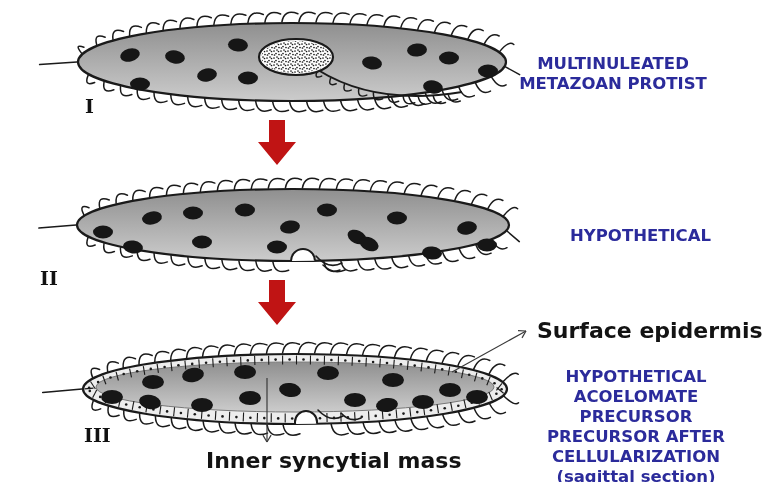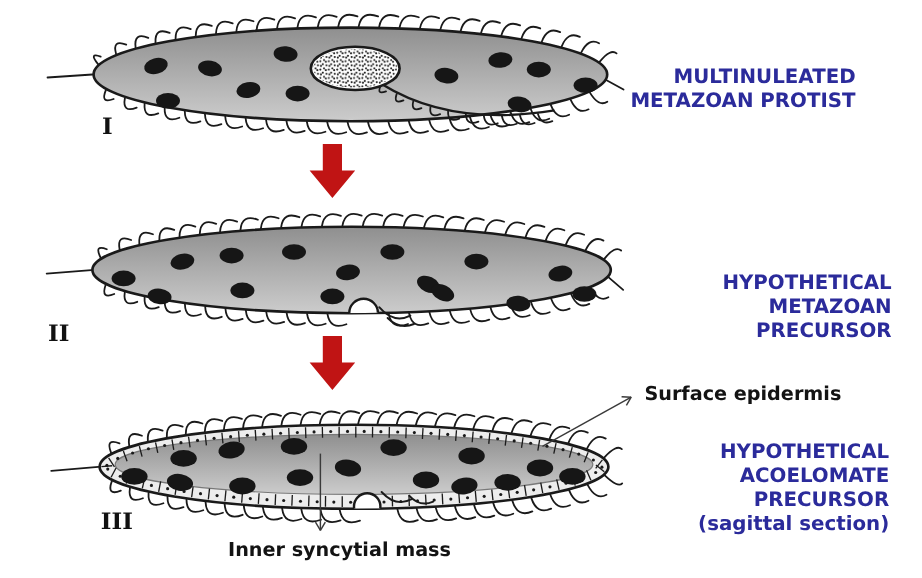--- a/index.html
+++ b/index.html
@@ -1,32 +1,32 @@
 <!DOCTYPE html>
 <html><head>
 <meta charset="utf-8">
 <style>
   html,body{margin:0;padding:0;background:#fff;}
   #canvas{position:relative;width:768px;height:482px;background:#fff;overflow:hidden;
           font-family:"DejaVu Sans",sans-serif;}
   #diagram{position:absolute;left:0;top:0;}
-  .caption{position:absolute;text-align:right;font-weight:bold;font-size:16.5px;
+  .caption{position:absolute;text-align:center;font-weight:bold;font-size:16.5px;
            line-height:20px;font-family:"DejaVu Sans",sans-serif;}
   #cap1{left:513px;top:54px;width:200px;}
   #cap2{left:538px;top:226px;width:205px;}
   #cap3{left:531px;top:367px;width:210px;}
   .numeral{position:absolute;font-family:"DejaVu Serif",serif;font-weight:bold;
            font-size:19px;color:#111;}
   #num1{left:85px;top:95px;}
   #num2{left:40px;top:267px;}
   #num3{left:84px;top:424px;}
-  .black-label{position:absolute;font-weight:bold;font-size:16px;color:#131313;
+  .black-label{position:absolute;font-weight:bold;font-size:22px;color:#131313;
                font-family:"DejaVu Sans",sans-serif;white-space:nowrap;text-align:right;}
   #surface-label{left:537px;top:318px;}
-  #inner-label{left:190px;top:448px;}
+  #inner-label{left:206px;top:448px;}
 </style>
 </head>
 <body>
 
 <div id="canvas">
 
   <svg id="diagram" width="768" height="482" viewBox="0 0 768 482">
       <defs>
         <linearGradient id="bodyGrad" x1="0" y1="0" x2="0" y2="1">
           <stop offset="0%" stop-color="#8f8f8f"></stop>
@@ -424,23 +424,24 @@
   <div class="numeral" id="num1">I</div>
   <div class="numeral" id="num2">II</div>
   <div class="numeral" id="num3">III</div>
 
   <div class="caption blue-caption" id="cap1" style="color: rgb(43, 43, 155);">
     <div>MULTINULEATED</div>
     <div>METAZOAN PROTIST</div>
   </div>
   <div class="caption blue-caption" id="cap2" style="color: rgb(43, 43, 155);">
     <div>HYPOTHETICAL</div>
-    <div>METAZOAN PRECURSOR</div>
   </div>
   <div class="caption blue-caption" id="cap3" style="color: rgb(43, 43, 155);">
     <div>HYPOTHETICAL</div>
     <div>ACOELOMATE PRECURSOR</div>
+    <div>PRECURSOR AFTER</div>
+    <div>CELLULARIZATION</div>
     <div>(sagittal section)</div>
   </div>
 
   <div class="black-label" id="surface-label">Surface epidermis</div>
   <div class="black-label" id="inner-label">Inner syncytial mass</div>
 </div>
 
 </body></html>

